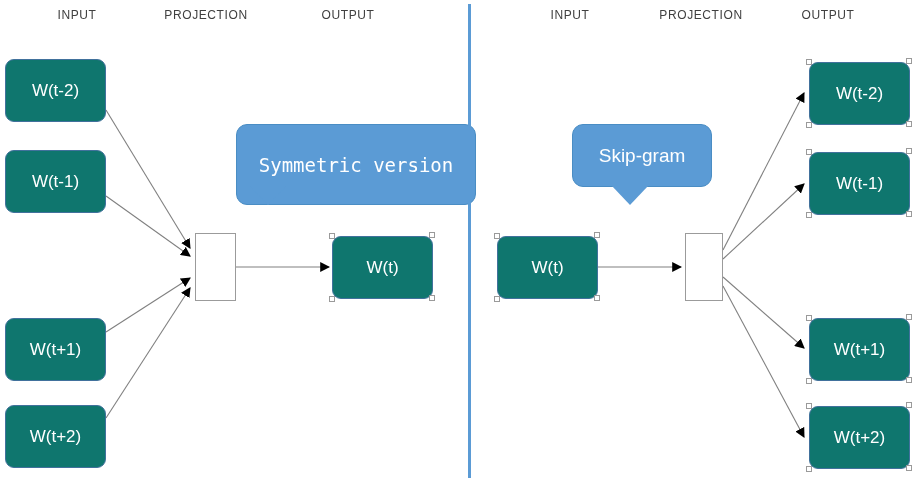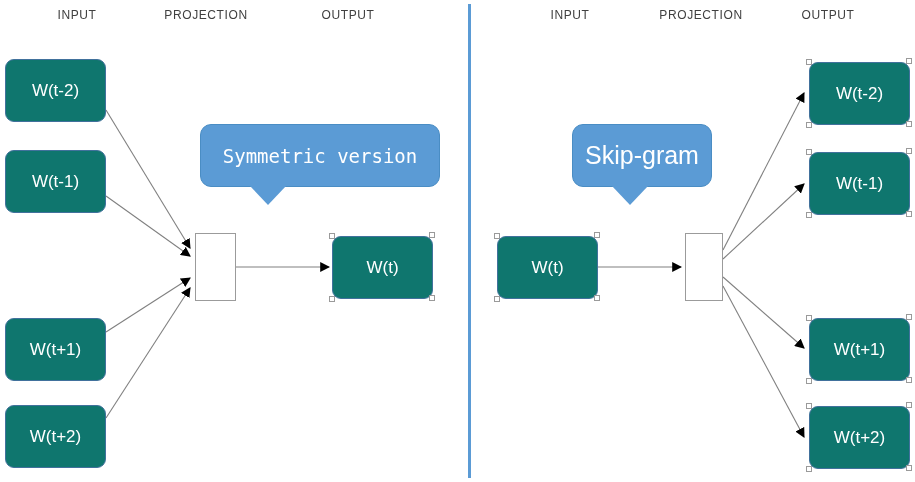--- a/index.html
+++ b/index.html
@@ -97,21 +97,21 @@
     border-left: 18px solid transparent;
     border-right: 18px solid transparent;
     border-top: 19px solid #5B9BD5;
   }
   .callout-mono .callout-body {
     font-family: "DejaVu Sans Mono", "Liberation Mono", monospace;
     font-size: 19px;
   }
   .callout-sans .callout-body {
     font-family: "Liberation Sans", sans-serif;
-    font-size: 25px;
+    font-size: 19px;
   }
   .divider {
     position: absolute;
     width: 3px;
     background: #5B9BD5;
   }
 </style>
 </head>
 <body>
 
@@ -154,21 +154,21 @@
   <div class="col-header" style="left:570px; top:8px;">INPUT</div>
   <div class="col-header" style="left:701px; top:8px;">PROJECTION</div>
   <div class="col-header" style="left:828px; top:8px;">OUTPUT</div>
 
   <div class="wbox" style="left:5px; top:59px; width:101px; height:63px;">W(t-2)</div>
   <div class="wbox" style="left:5px; top:150px; width:101px; height:63px;">W(t-1)</div>
   <div class="wbox" style="left:5px; top:318px; width:101px; height:63px;">W(t+1)</div>
   <div class="wbox" style="left:5px; top:405px; width:101px; height:63px;">W(t+2)</div>
 
   <div class="callout callout-mono" style="left:200px; top:124px; width:240px; height:75px;">
-    <div class="callout-body" style="height:63px;">Symmetric version</div>
+    <div class="callout-body" style="height:81px;margin-left:36px;">Symmetric version</div>
     <div class="callout-tail" style="left:50px; top:62px;"></div>
   </div>
 
   <div class="proj-box" style="left:195px; top:233px; width:41px; height:68px;">
     <span></span>
   </div>
 
   <div class="wbox handles" style="left:332px; top:236px; width:101px; height:63px;">W(t)</div>
 
   <div class="divider" style="left:468px; top:4px; height:474px;"></div>

